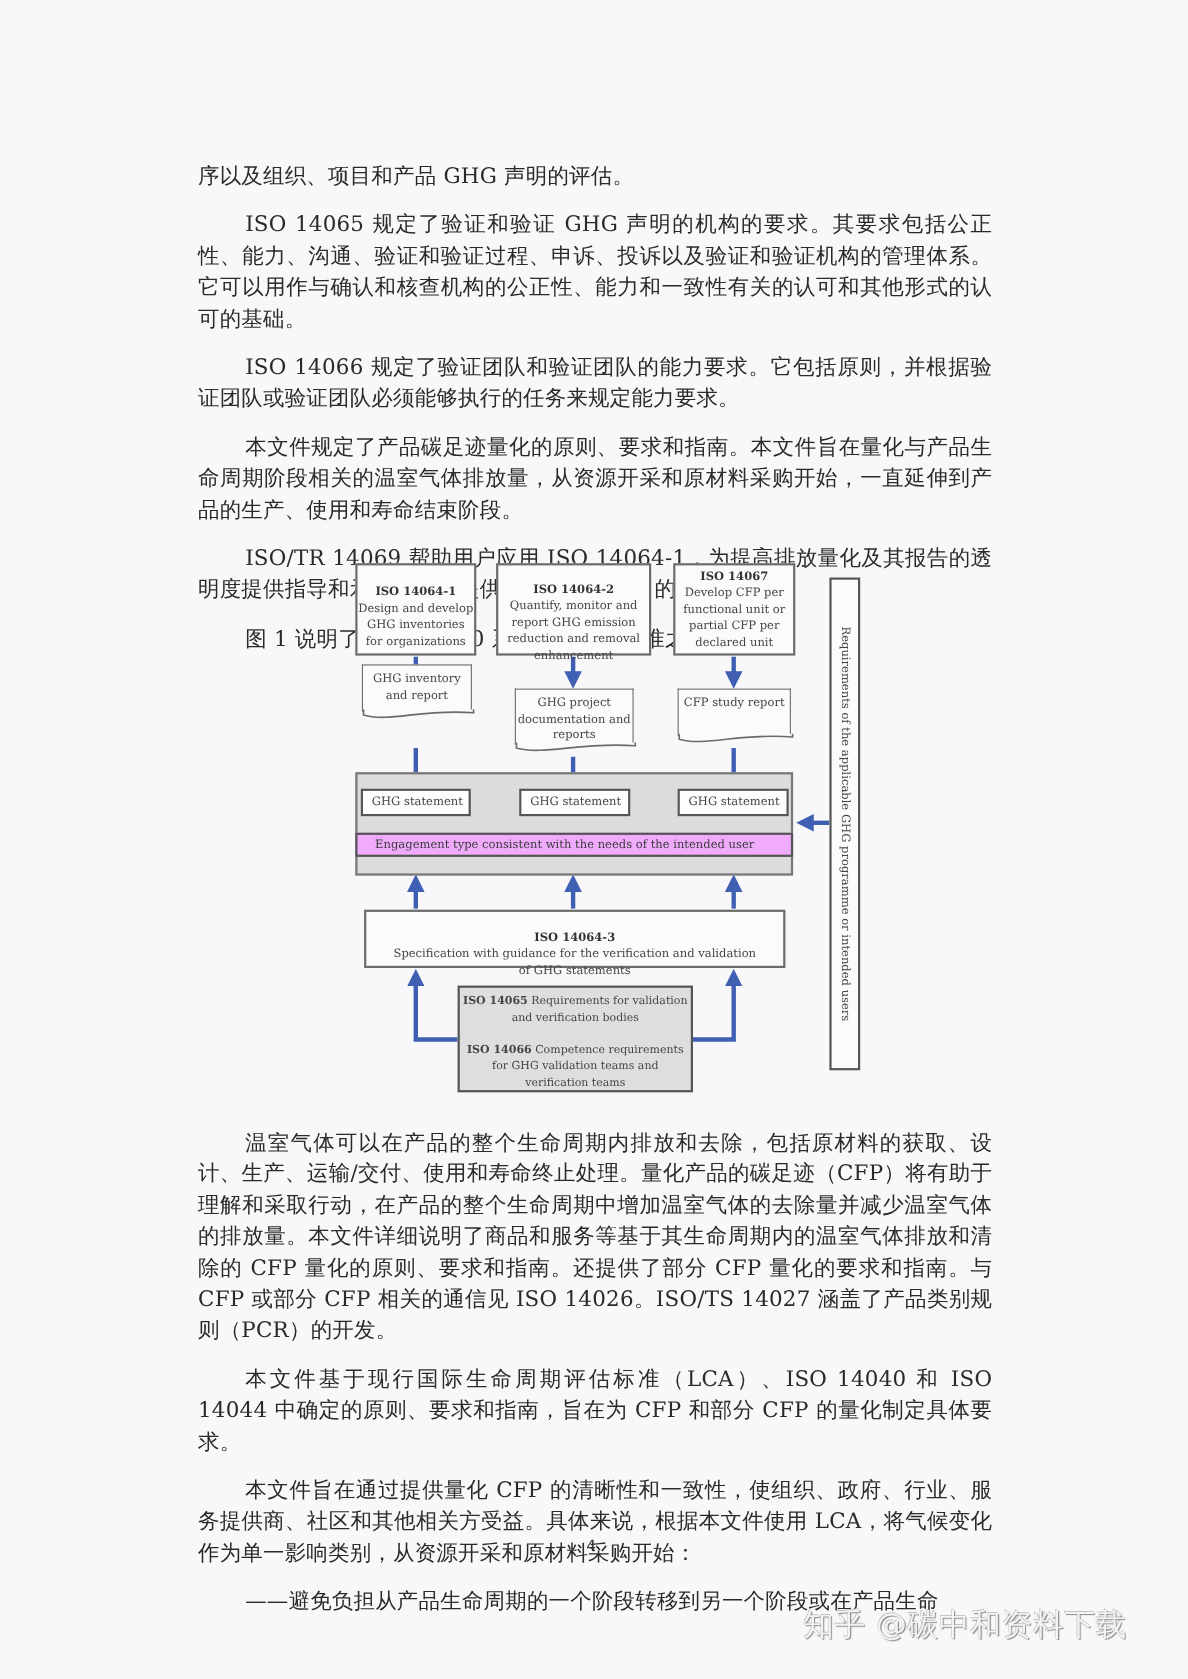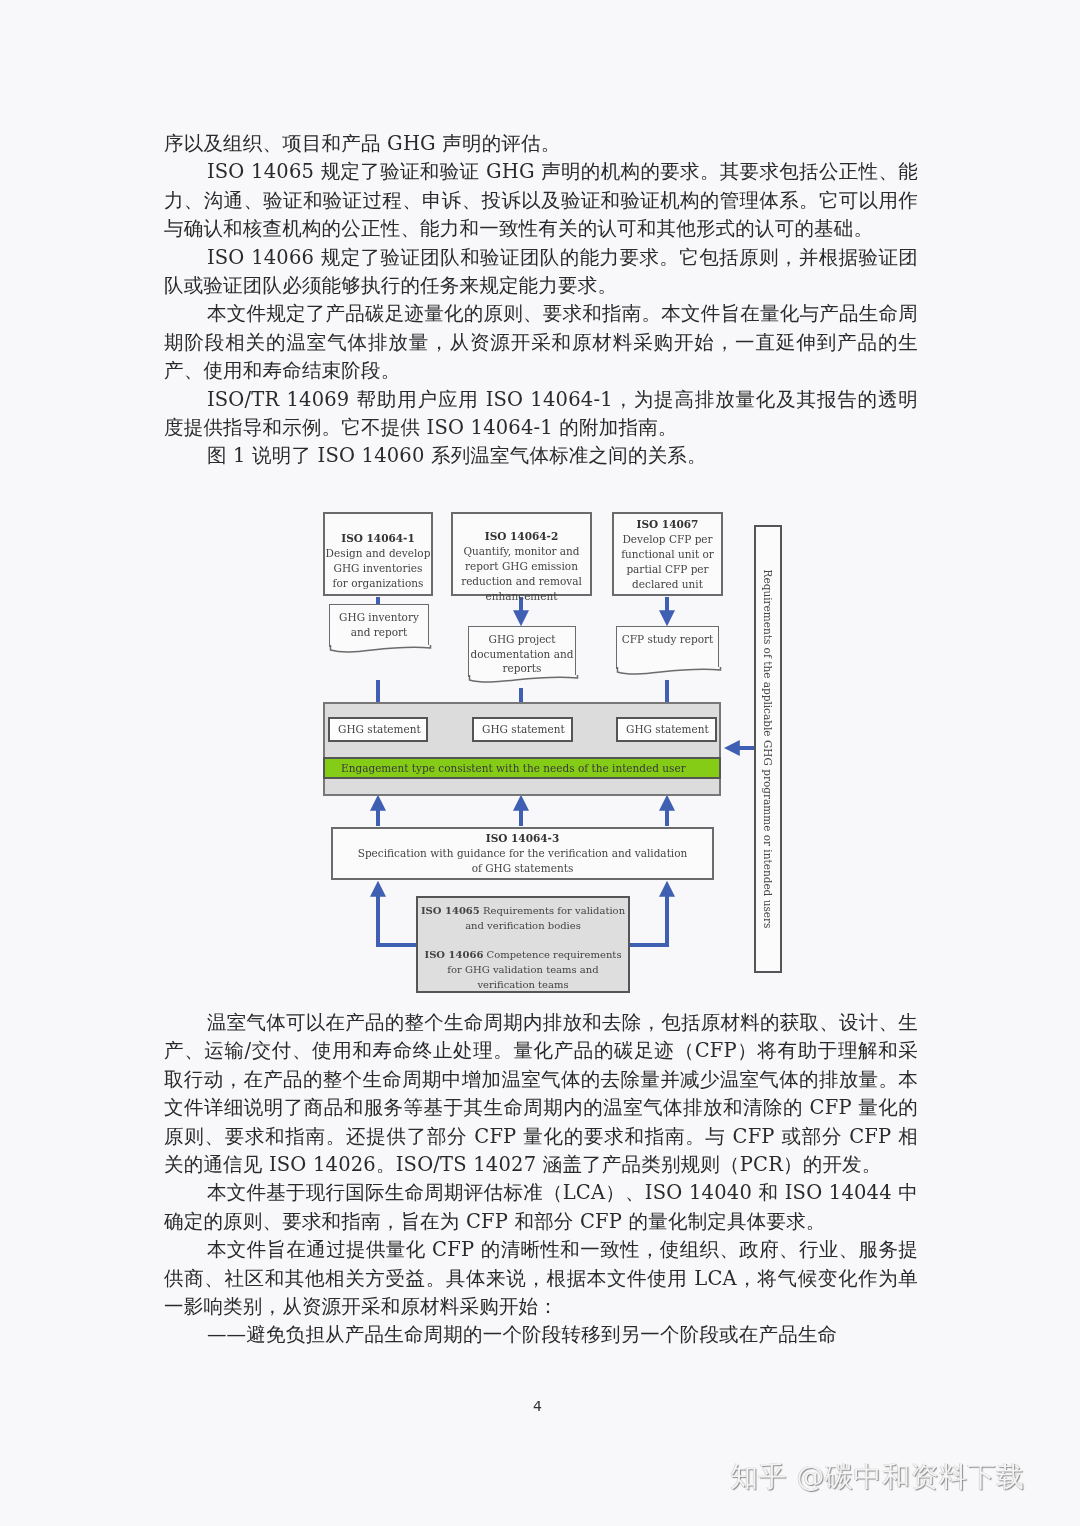--- a/index.html
+++ b/index.html
@@ -1,41 +1,41 @@
 <!DOCTYPE html>
 <html><head>
 <meta charset="utf-8">
 <style>
   html, body { margin: 0; padding: 0; }
   body {
     width: 1080px; height: 1526px; background: #f8f7f9; position: relative; overflow: hidden;
     font-family: "DejaVu Serif", "Liberation Serif", serif; color: #2a2a2a;
   }
   .text-block { position: absolute; left: 164px; width: 754px; font-size: 19.5px; line-height: 28.4px; letter-spacing: 0.2px; }
-  .para { margin: 0; text-align: justify; }
+  .para { margin: 16px; text-align: justify; }
   .para.indent { text-indent: 2.2em; }
   #top-text { top: 130px; }
   #bottom-text { top: 1009px; }
 
   
   .fig { position: absolute; left: 0; top: 0; width: 1080px; height: 1526px; pointer-events: none; }
   .fig * { pointer-events: auto; }
   .box {
     position: absolute; background: #fbfbfc; border: 2px solid #6b6b6b; box-sizing: border-box;
     font-family: "DejaVu Serif", serif; font-size: 10.5px; line-height: 15px; color: #444; text-align: center;
   }
   .box b { color: #333; font-weight: bold; }
   .doc {
     position: absolute; background: #fbfbfc; border: 1.5px solid #6b6b6b; border-bottom: none; box-sizing: border-box;
     font-family: "DejaVu Serif", serif; font-size: 10.5px; line-height: 14.5px; color: #444; text-align: center; padding-top: 5px;
   }
   .doc svg { position: absolute; left: -1.5px; bottom: -9px; }
   .panel { position: absolute; left: 323px; top: 702px; width: 398px; height: 94px; background: #dcdcdc; border: 2px solid #777; box-sizing: border-box; }
   .stmt { position: absolute; top: 717px; height: 25px; background: #fdfdfd; border: 2px solid #555; box-sizing: border-box; font-size: 10.5px; line-height: 21px; color: #444; text-align: left; padding-left: 8px; font-family: "DejaVu Serif", serif; }
-  .engage { position: absolute; left: 323px; top: 757px; width: 398px; height: 22px; background: #84cc16; border: 2px solid #555; box-sizing: border-box; font-size: 10.5px; line-height: 18px; color: #3a3a3a; padding-left: 16px; font-family: "DejaVu Serif", serif; }
+  .engage { position: absolute; left: 323px; top: 757px; width: 398px; height: 22px; background: #f0abfc; border: 2px solid #555; box-sizing: border-box; font-size: 10.5px; line-height: 18px; color: #3a3a3a; padding-left: 16px; font-family: "DejaVu Serif", serif; }
   .gray-box { position: absolute; left: 416px; top: 896px; width: 214px; height: 97px; background: #dedede; border: 2px solid #555; box-sizing: border-box; font-size: 10px; line-height: 15px; color: #444; text-align: center; padding-top: 5px; font-family: "DejaVu Serif", serif; }
   .side-box { position: absolute; left: 754px; top: 525px; width: 28px; height: 448px; border: 2px solid #555; box-sizing: border-box; background: #fbfbfc; }
   .side-text { position: absolute; left: 768px; top: 749px; width: 440px; transform: translate(-50%, -50%) rotate(90deg); font-size: 10.5px; color: #444; text-align: center; white-space: nowrap; font-family: "DejaVu Serif", serif; }
 
   .page-num { position: absolute; left: 533px; top: 1398px; font-family: "DejaVu Sans", sans-serif; font-size: 14px; color: #333; }
   .watermark { position: absolute; left: 730px; top: 1458px; font-family: "DejaVu Sans", sans-serif; font-size: 28px; color: #f4f4f4; text-shadow: 1px 1px 1px #8a8a8a, -0.5px -0.5px 0 #c4c4c4; letter-spacing: 0.5px; }
 </style>
 </head>
 <body>
 
@@ -103,21 +103,21 @@
         <path d="M1.5,1 L1.5,6 C25,13 57,0 104.5,4 L104.5,1" fill="#fbfbfc" stroke="#6b6b6b" stroke-width="1.5"></path>
       </svg>
   </div>
 
   <div class="panel"></div>
   <div class="stmt" style="left:328px;width:100px;">GHG statement</div>
   <div class="stmt" style="left:472px;width:101px;">GHG statement</div>
   <div class="stmt" style="left:616px;width:101px;">GHG statement</div>
   <div class="engage">Engagement type consistent with the needs of the intended user</div>
 
-  <div class="box" style="left:331px;top:827px;width:383px;height:53px;padding-top:2px;">
+  <div class="box" style="left:331px;top:827px;width:383px;height:53px;padding-top:16px;">
     <b>ISO 14064-3</b><br>
     <span style="display:inline-block;width:340px;">Specification with guidance for the verification and validation of GHG statements</span>
   </div>
 
   <div class="gray-box">
     <b>ISO 14065</b>
     <span>Requirements for validation and verification bodies</span>
     <div style="height:14px"></div>
     <b>ISO 14066</b>
     <span>Competence requirements for GHG validation teams and verification teams</span>

